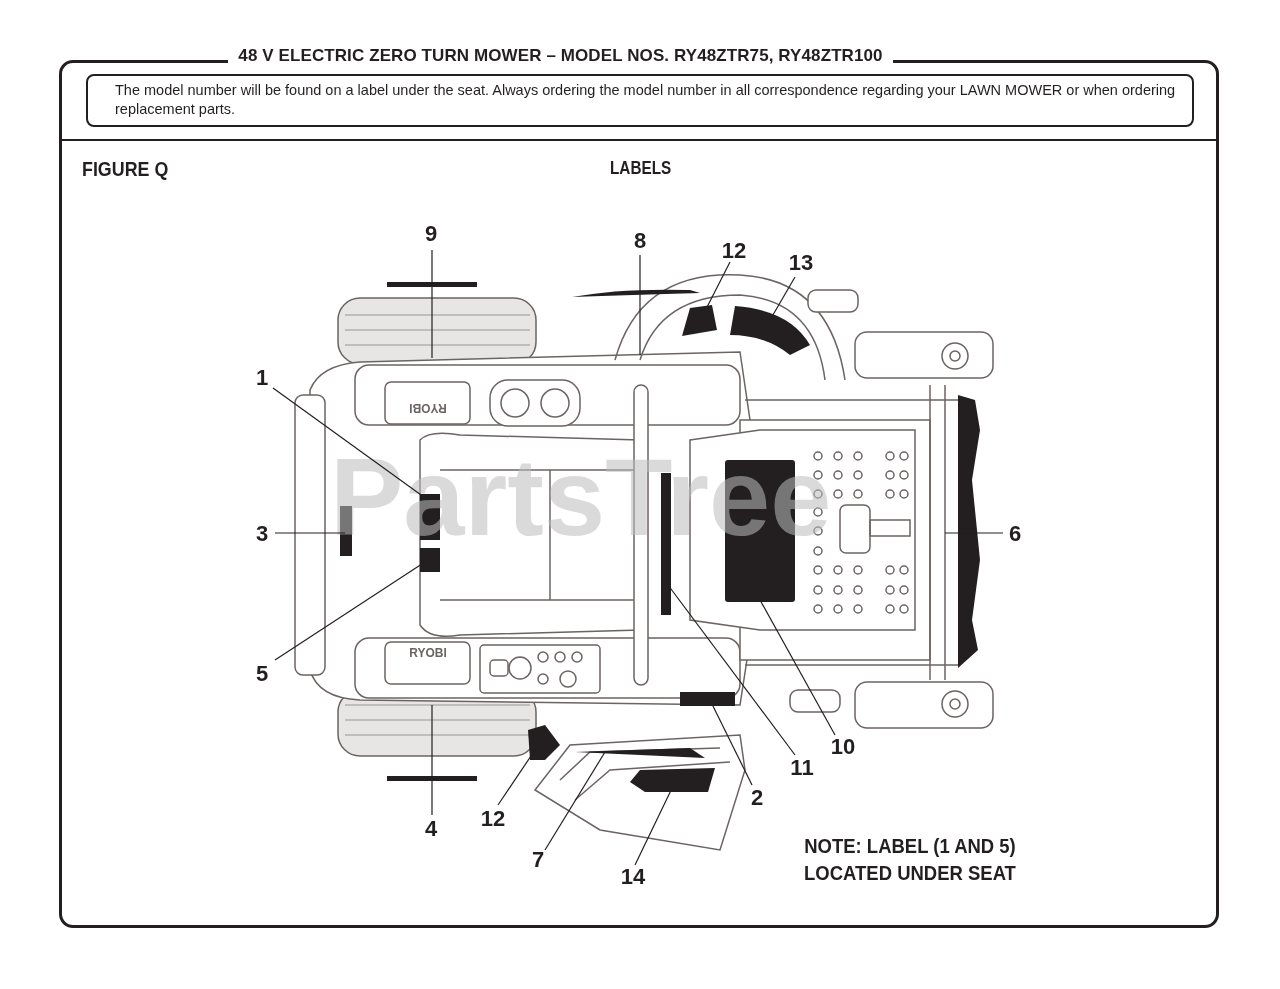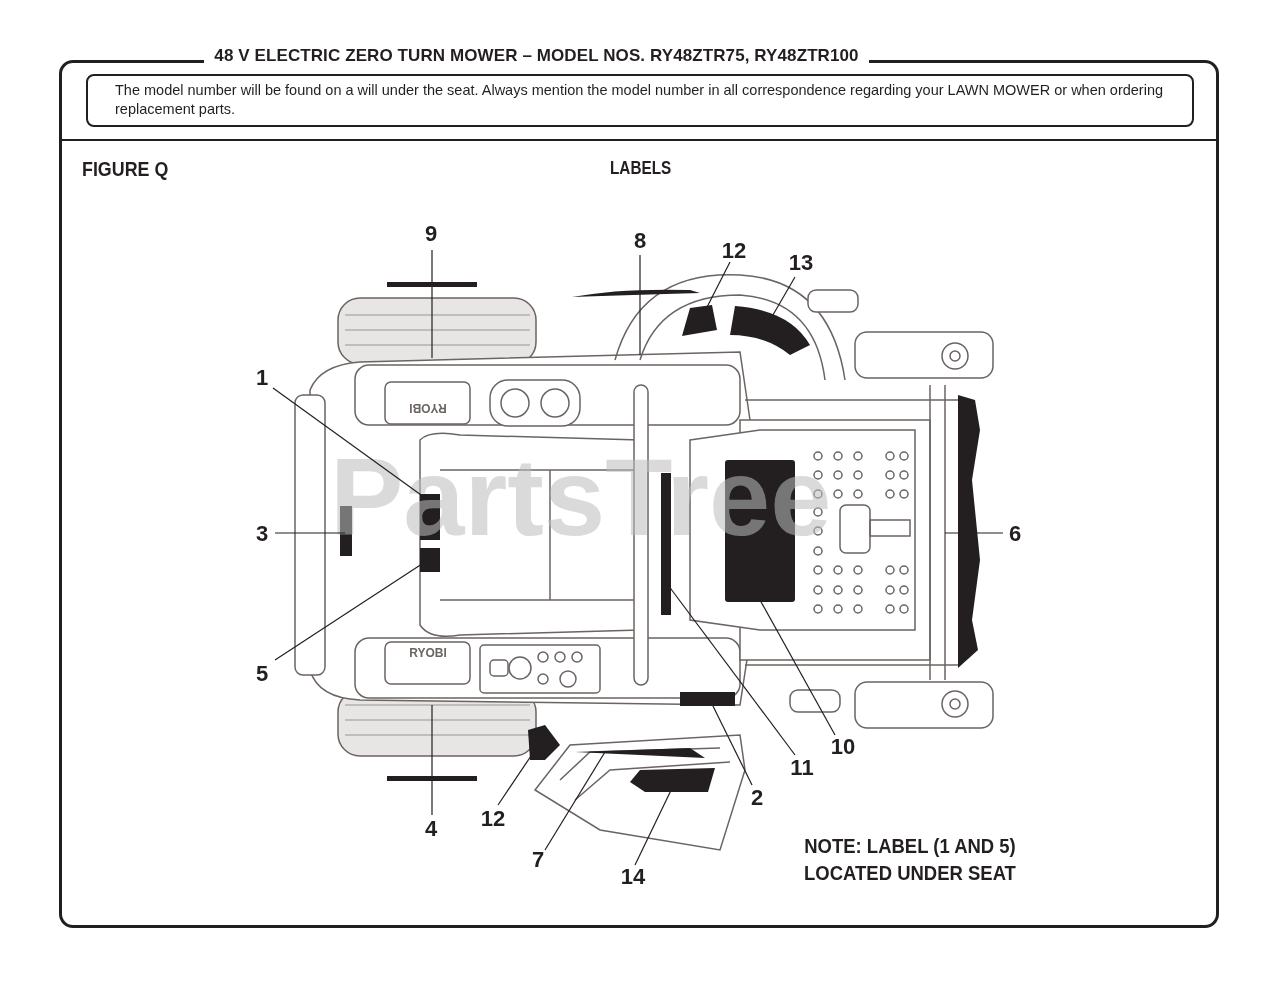--- a/index.html
+++ b/index.html
@@ -1,38 +1,38 @@
 <!DOCTYPE html>
 <html><head>
 <meta charset="utf-8">
 <style>
   html, body { margin:0; padding:0; background:#fff; }
   body { width:1280px; height:989px; position:relative; overflow:hidden; font-family:"Liberation Sans", sans-serif; color:#231f20; }
   .frame { position:absolute; left:59px; top:60px; width:1160px; height:868px; border:3px solid #231f20; border-radius:14px; box-sizing:border-box; }
-  .title-wrap { position:absolute; left:0; top:46px; width:1073px; text-align:center; }
+  .title-wrap { position:absolute; left:0; top:46px; width:1073px; text-align:center;padding-left:24px; }
   .title { display:inline-block; background:#fff; padding:0 10px; font-weight:bold; font-size:17px; letter-spacing:0.1px; font-family:"Liberation Sans", sans-serif; }
   .intro { position:absolute; left:86px; top:74px; width:1108px; height:53px; border:2.5px solid #231f20; border-radius:8px; box-sizing:border-box; padding:5px 14px 0 27px; font-size:14.5px; line-height:19px; }
   .intro b { font-weight:normal; }
   .divider { position:absolute; left:59px; top:139px; width:1160px; height:0; border-top:2px solid #231f20; }
   .fig-label { position:absolute; left:82px; top:157px; font-weight:bold; font-size:21px; transform:scaleX(0.85); transform-origin:left top; }
   .fig-title { position:absolute; left:610px; top:158px; font-weight:bold; font-size:18px; transform:scaleX(0.85); transform-origin:left top; }
   .note { position:absolute; left:780px; top:832px; width:260px; text-align:center; font-weight:bold; font-size:21px; line-height:27px; transform:scaleX(0.88); transform-origin:center top; }
   svg.diagram { position:absolute; left:0; top:0; }
   .callout { font-family:"Liberation Sans", sans-serif; font-weight:bold; font-size:22px; fill:#231f20; }
   .watermark { font-family:"Liberation Sans", sans-serif; font-weight:bold; font-size:110px; fill:#bdbdbd; opacity:0.55; }
 </style>
 </head>
 <body>
 
 <div class="frame"></div>
 <div class="title-wrap">
   <span class="title">48 V ELECTRIC ZERO TURN MOWER – MODEL NOS. RY48ZTR75, RY48ZTR100</span>
 </div>
 <div class="intro">
-  <span>The model number will be found on a will under the seat. Always mention the model number in all correspondence regarding your </span><b>LAWN MOWER</b><span> or when ordering replacement parts.</span>
+  <span>The model number will be found on a label under the seat. Always ordering the model number in all correspondence regarding your </span><b>LAWN MOWER</b><span> or when ordering replacement parts.</span>
 </div>
 <div class="divider"></div>
 <div class="fig-label">FIGURE Q</div>
 <div class="fig-title">LABELS</div>
 
 <svg class="diagram" width="1280" height="989" viewBox="0 0 1280 989">
   <g stroke="#6b6462" fill="none" stroke-width="1.5">
 
     <rect x="338" y="298" width="198" height="66" rx="22" fill="#e8e6e5"></rect>
 

